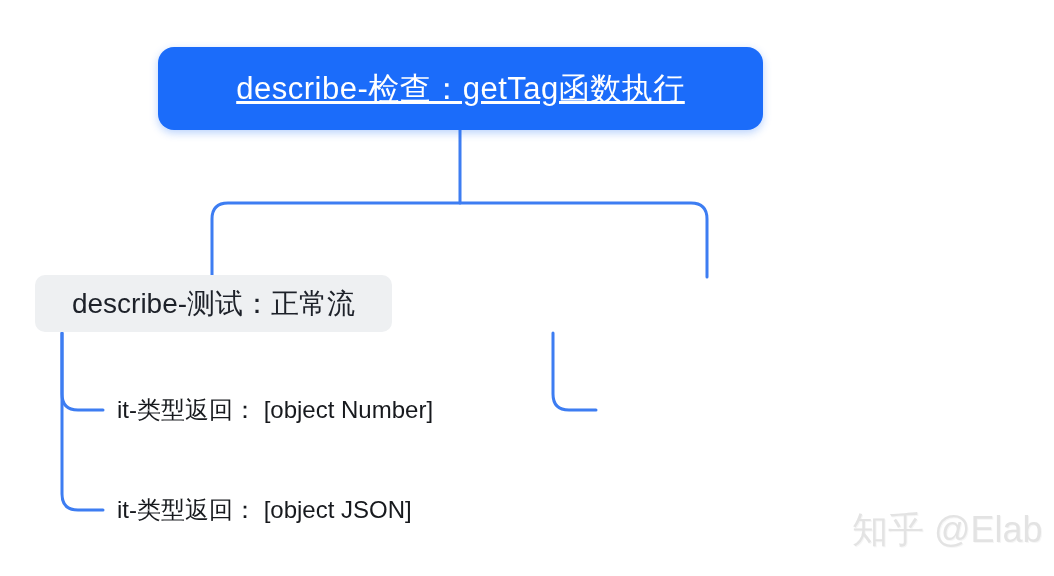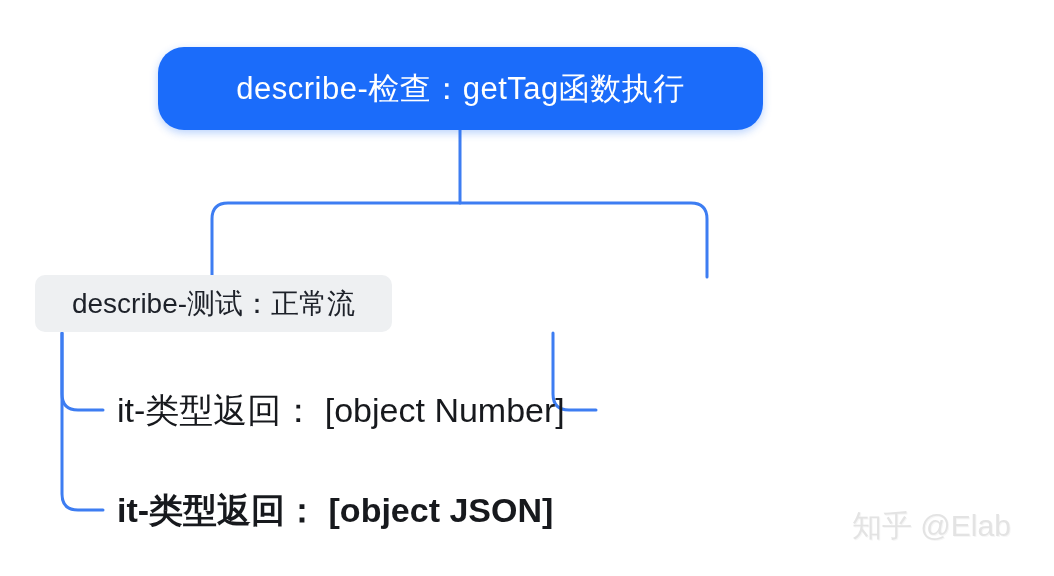--- a/index.html
+++ b/index.html
@@ -33,53 +33,54 @@
     align-items: center;
     justify-content: center;
     box-sizing: border-box;
     white-space: nowrap;
   }
   .node-root {
     left: 158px; top: 47px;
     width: 605px; height: 83px;
     background: var(--root-bg, #1b6cfa);
     color: var(--root-text, #ffffff);
-    border-radius: 26px;
+    border-radius: 16px;
     font-size: 31px;
     font-weight: 500;
     letter-spacing: 0.5px;
     box-shadow: 0 3px 9px rgba(27, 108, 250, 0.30);
+    text-decoration: underline;
   }
   .node-branch {
     top: 275px;
     width: 357px; height: 57px;
     background: var(--branch-bg, #eef0f2);
     color: var(--branch-text, #1d2129);
     border-radius: 10px;
     font-size: 28px;
     font-weight: 400;
   }
   .node-branch.left  { left: 35px; }
   .node-branch.right { left: 528px; }
   .leaf {
     position: absolute;
     color: var(--leaf-text, #17191d);
-    font-size: 34px;
+    font-size: 24px;
     font-weight: 400;
     white-space: nowrap;
     line-height: 32px;
     text-align: center;
   }
   .leaf.l1 { left: 117px; top: 394px; }
-  .leaf.l2 { left: 117px; top: 494px; font-weight: bold; }
+  .leaf.l2 { left: 117px; top: 494px; }
   .leaf.r1 { left: 617px; top: 394px; }
   .watermark-zhihu {
     position: absolute;
     left: 852px; top: 506px;
-    font-size: 30px;
+    font-size: 36px;
     color: #e3e3e3;
     text-shadow: 1px 1px 0 #f6f6f6;
     white-space: nowrap;
   }
   .watermark-juejin {
     position: absolute;
     left: 868px; top: 538px;
     font-size: 17px;
     color: #cccccc;
     white-space: nowrap;

